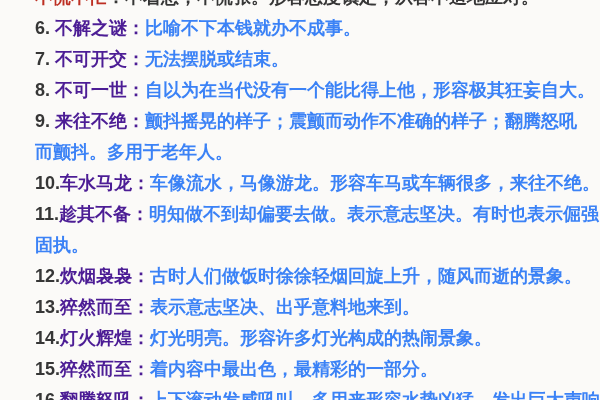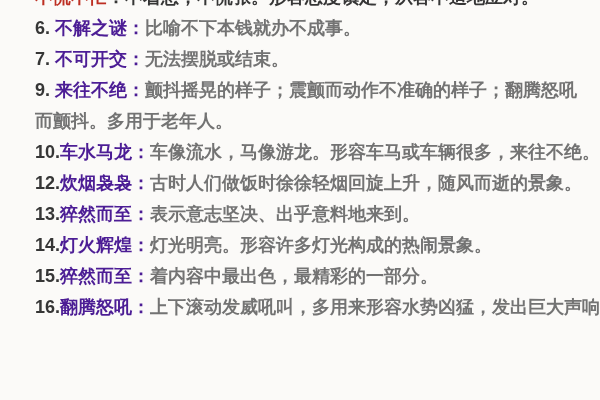--- a/index.html
+++ b/index.html
@@ -33,44 +33,47 @@
   .entry {
     white-space: pre; 
   }
   .num {
     color: #363636;
   }
   .term {
     color: #4c1d95;
   }
   .def {
-    color: #737373;
+    color: #3b82f6;
     white-space: pre;
   }
   .clipped-line .term { color: #bd2f23; }
   .clipped-line .def  { color: #363636; }
 </style>
 </head>
 <body>
 
 <div class="page">
   <div class="content">
 
     <div class="entry clipped-line"><span class="term">不慌不忙</span><span class="def">：不着急，不慌张。形容态度镇定，从容不迫地应对。</span></div>
 
     <div class="entry"><span class="num">6. </span><span class="term">不解之谜：</span><span class="def">比喻不下本钱就办不成事。</span></div>
 
     <div class="entry"><span class="num">7. </span><span class="term">不可开交：</span><span class="def">无法摆脱或结束。</span></div>
 
+    <div class="entry"><span class="num">8. </span><span class="term">不可一世：</span><span class="def">自以为在当代没有一个能比得上他，形容极其狂妄自大。</span></div>
 
     <div class="entry"><span class="num">9. </span><span class="term">来往不绝：</span><span class="def">颤抖摇晃的样子；震颤而动作不准确的样子；翻腾怒吼
 而颤抖。多用于老年人。</span></div>
 
     <div class="entry"><span class="num">10.</span><span class="term">车水马龙：</span><span class="def">车像流水，马像游龙。形容车马或车辆很多，来往不绝。</span></div>
 
+    <div class="entry"><span class="num">11.</span><span class="term">趁其不备：</span><span class="def">明知做不到却偏要去做。表示意志坚决。有时也表示倔强
+固执。</span></div>
 
     <div class="entry"><span class="num">12.</span><span class="term">炊烟袅袅：</span><span class="def">古时人们做饭时徐徐轻烟回旋上升，随风而逝的景象。</span></div>
 
     <div class="entry"><span class="num">13.</span><span class="term">猝然而至：</span><span class="def">表示意志坚决、出乎意料地来到。</span></div>
 
     <div class="entry"><span class="num">14.</span><span class="term">灯火辉煌：</span><span class="def">灯光明亮。形容许多灯光构成的热闹景象。</span></div>
 
     <div class="entry"><span class="num">15.</span><span class="term">猝然而至：</span><span class="def">着内容中最出色，最精彩的一部分。</span></div>
 
     <div class="entry"><span class="num">16.</span><span class="term">翻腾怒吼：</span><span class="def">上下滚动发威吼叫，多用来形容水势凶猛，发出巨大声响。</span></div>

